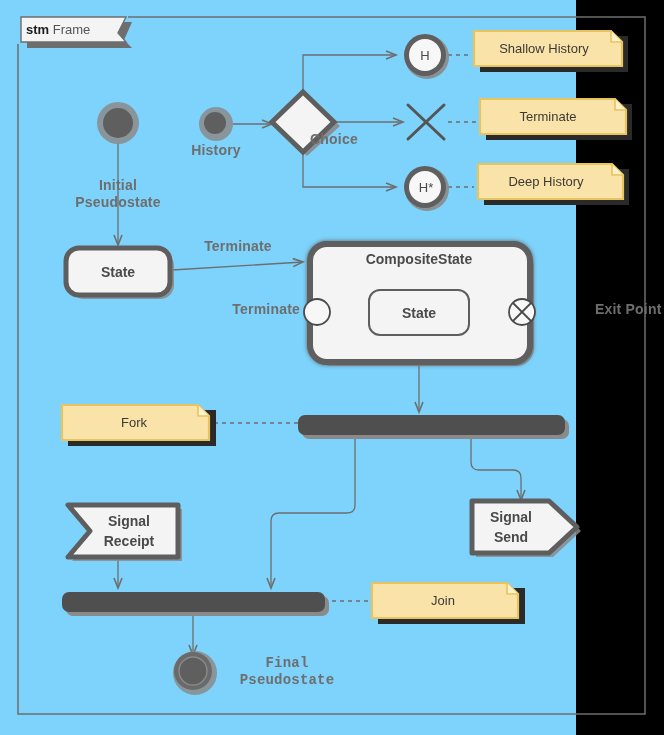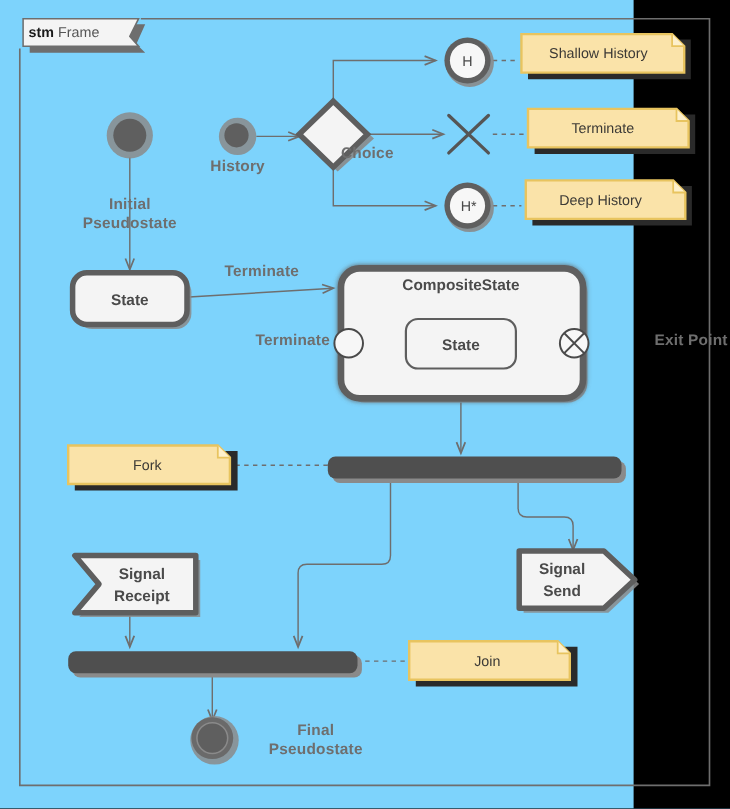--- a/index.html
+++ b/index.html
@@ -266,16 +266,16 @@
   <div class="lbl" style="left:170px; top:142px; width:92px;">History</div>
 
   <div class="lbl" style="left:310px; top:87px; width:70px; text-align:left;margin-top:44px;">Choice</div>
 
   <div class="lbl" style="left:186px; top:238px; width:104px;">Terminate</div>
 
   <div class="lbl" style="left:196px; top:301px; width:104px; text-align:right;">Terminate</div>
 
   <div class="lbl" style="left:547px; top:301px; width:104px; text-align:left;margin-left:48px;">Exit Point</div>
 
-  <div class="lbl" style="left:222px; top:655px; width:130px;">Final
+  <div class="lbl" style="left:222px; top:655px; width:130px;font-family:Liberation Mono, monospace;">Final
 Pseudostate</div>
 
 </div>
 
 </body></html>

